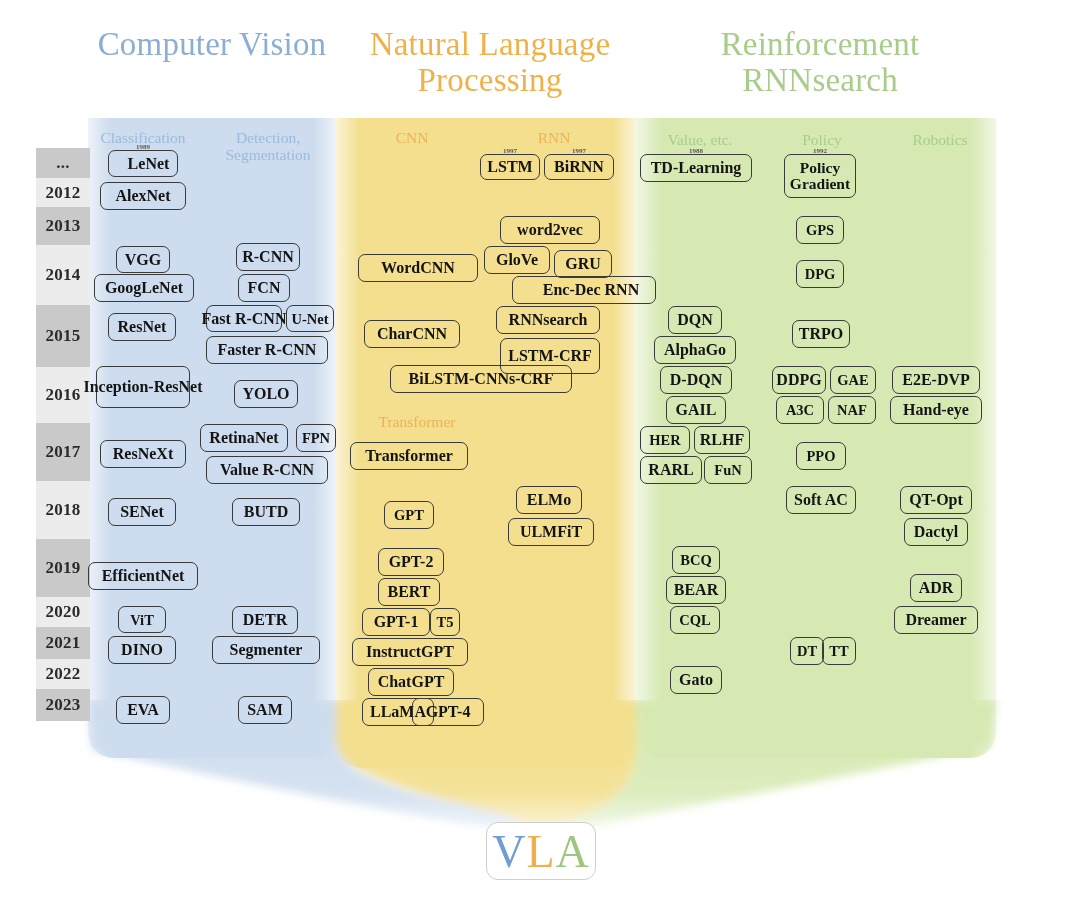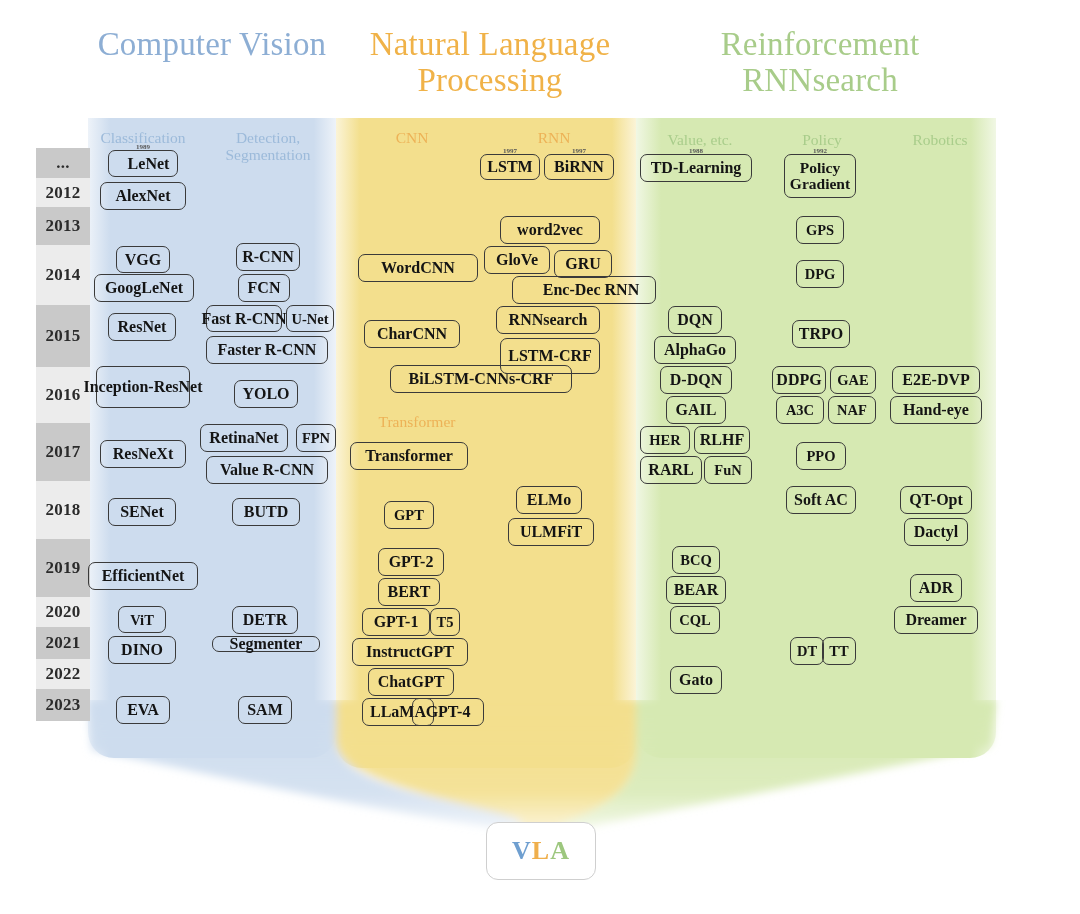--- a/index.html
+++ b/index.html
@@ -81,21 +81,21 @@
     line-height:8px;white-space:nowrap;
   }
 
   
   #vla-box{
     position:absolute;left:486px;top:822px;width:108px;height:56px;
     border:1.4px solid #cfcfcf;border-radius:12px;
     display:flex;align-items:center;justify-content:center;
     background:#ffffff;
   }
-  #vla-text{font-family:"Liberation Serif", serif;font-size:26px;font-weight:700;letter-spacing:1px;}
+  #vla-text{font-family:"Liberation Serif", serif;font-size:46px;font-weight:400;letter-spacing:1px;}
   #vla-text .v{color:#6f9fd0;}
   #vla-text .l{color:#efaf4c;}
   #vla-text .a{color:#9dc77e;}
 </style>
 </head>
 <body>
 
 <div id="bands">
   <div class="band" id="band-cv"></div>
   <div class="band" id="band-nlp"></div>
@@ -225,21 +225,21 @@
     </div>
     <div class="node" style="left: 206px; top: 456px; width: 122px; height: 28px;">
       <span>Value R-CNN</span>
     </div>
     <div class="node" style="left: 232px; top: 498px; width: 68px; height: 28px;">
       <span>BUTD</span>
     </div>
     <div class="node" style="left: 232px; top: 606px; width: 66px; height: 28px;">
       <span>DETR</span>
     </div>
-    <div class="node" style="left: 212px; top: 636px; width: 108px; height: 16px;">
+    <div class="node" style="left: 212px; top: 636px; width: 108px; height: 28px;">
       <span>Segmenter</span>
     </div>
     <div class="node" style="left: 238px; top: 696px; width: 54px; height: 28px;">
       <span>SAM</span>
     </div>
     <div class="node" style="left: 358px; top: 254px; width: 120px; height: 28px;">
       <span>WordCNN</span>
     </div>
     <div class="node" style="left: 364px; top: 320px; width: 96px; height: 28px;">
       <span>CharCNN</span>

